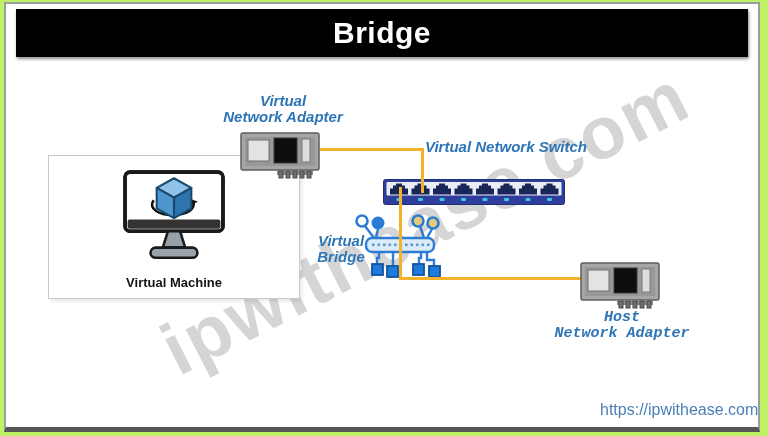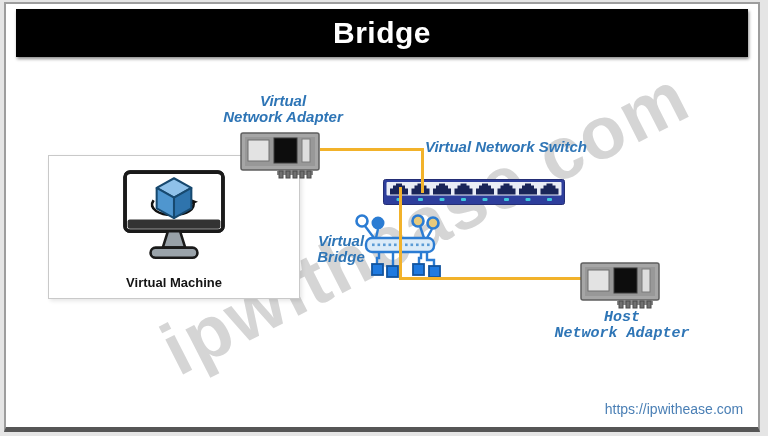--- a/index.html
+++ b/index.html
@@ -1,36 +1,36 @@
 <!DOCTYPE html>
 <html><head>
 <meta charset="utf-8">
 <style>
   html,body{margin:0;padding:0;background:#ffffff;}
-  .page{position:relative;width:768px;height:436px;background:#e5e5e5;overflow:hidden;
+  .page{position:relative;width:768px;height:436px;background:#bef264;overflow:hidden;
         font-family:"Liberation Sans",sans-serif;}
   .frame{position:absolute;left:4px;top:2px;right:8px;bottom:4px;
          border:2px solid #9d9d9d;border-bottom:5px solid #565656;background:#fff;}
   .titlebar{position:absolute;left:16px;top:9px;width:732px;height:48px;background:#000;
             display:flex;align-items:center;justify-content:center;
             box-shadow:1px 2px 3px rgba(0,0,0,.45);}
   .titlebar span{color:#fff;font-size:30px;font-weight:bold;letter-spacing:.5px;}
   .watermark{position:absolute;left:95px;top:180px;width:660px;text-align:center;
              transform:rotate(-27deg);font-size:74px;font-weight:bold;letter-spacing:2px;
              color:rgba(125,125,125,0.32);pointer-events:none;white-space:nowrap;}
   .vmbox{position:absolute;left:48px;top:155px;width:250px;height:142px;background:#fff;
          border:1px solid #c9c9c9;box-shadow:2px 2px 4px rgba(0,0,0,.10);}
   .vmbox .vmlabel{position:absolute;left:0;bottom:8px;width:100%;text-align:center;
                   font-size:13px;font-weight:bold;color:#141414;}
   .bluelabel{position:absolute;text-align:center;color:#2E75B6;font-style:italic;
              font-weight:600;font-size:15px;line-height:16px;}
   .wire{position:absolute;background:#F2B22A;z-index:6;}
   .icon{position:absolute;}
-  .urltext{position:absolute;left:600px;top:401px;width:148px;text-align:center;
-           font-size:14px;color:#4A7FB5;text-decoration:none;}
+  .urltext{position:absolute;left:600px;top:401px;width:148px;text-align:left;
+           font-size:16px;color:#4A7FB5;text-decoration:none;}
 </style>
 </head>
 <body>
 
 <div class="page">
   <div class="frame"></div>
 
   <div class="titlebar">
     <span>Bridge</span>
   </div>

